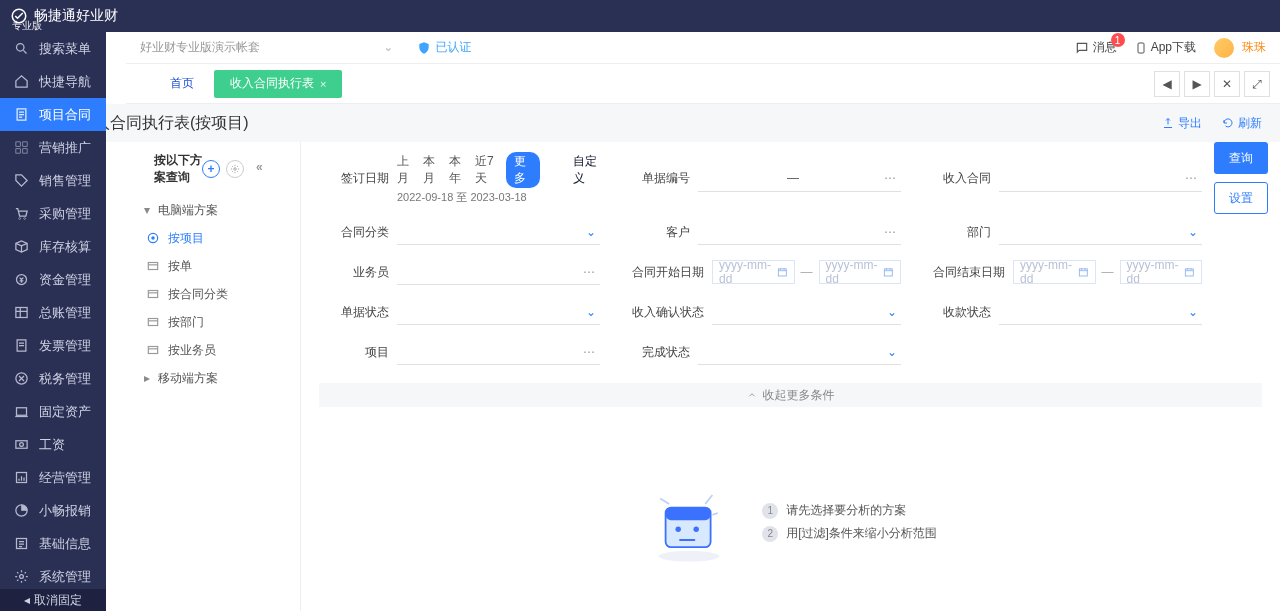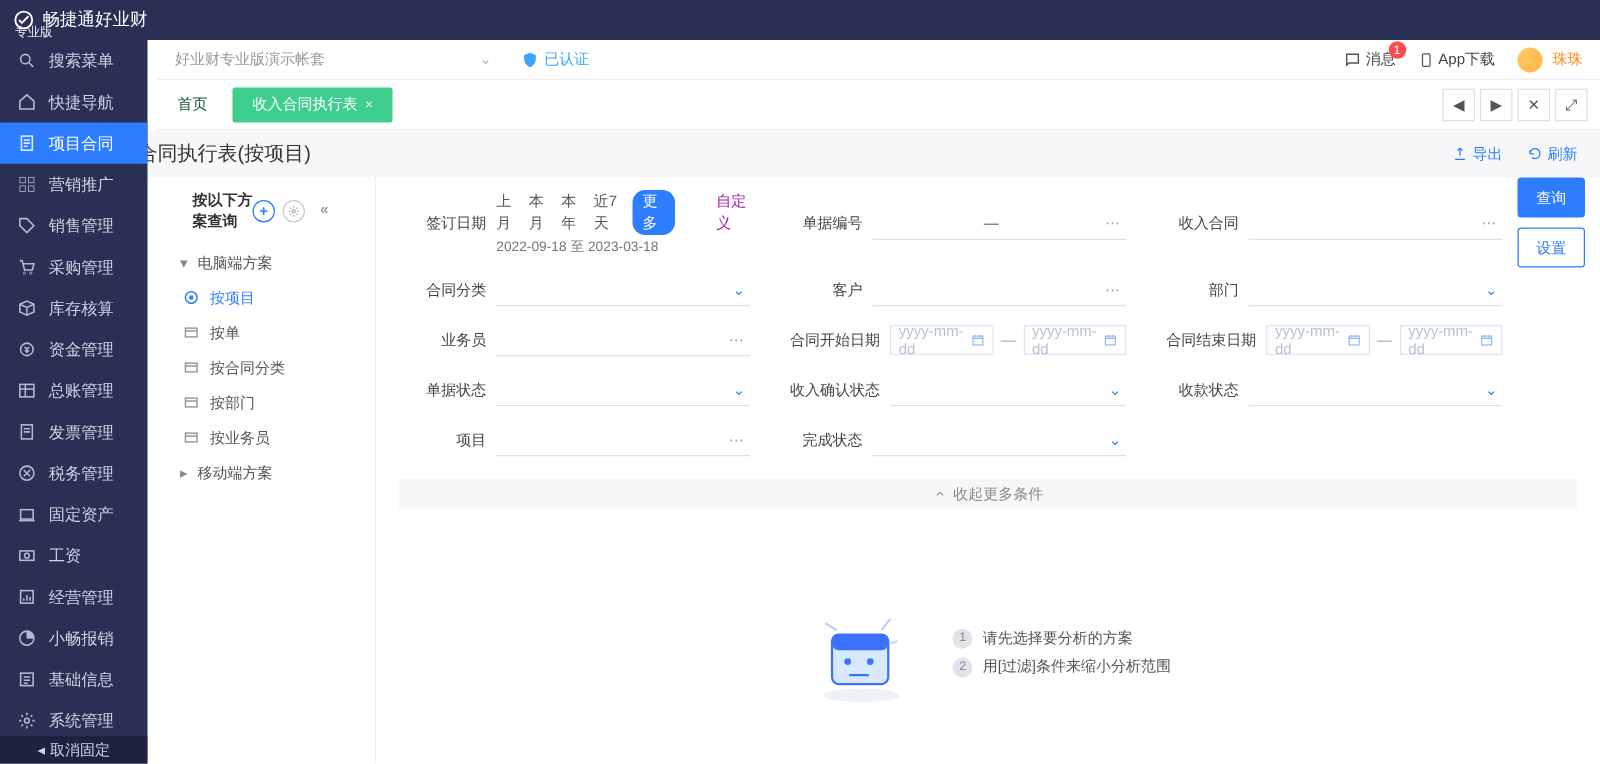--- a/index.html
+++ b/index.html
@@ -11,28 +11,28 @@
   
   .topbar { height:32px; background:#fff; border-bottom:1px solid #eee; display:flex; align-items:center; padding:0 14px; color:#666; position:relative; margin-left:126px;}
   .topbar .workspace { color:#999; margin-right:24px;}
   .topbar .ws-arrow { margin-left:120px; color:#bbb;}
   .topbar .verify { color:#3da5ff; display:flex; align-items:center; gap:4px;}
   .topbar .spacer { flex:1; }
   .topbar .tool { display:flex; align-items:center; gap:4px; margin-left:18px; color:#444; cursor:pointer; position:relative;}
   .badge { position:absolute; top:-6px; right:-8px; background:#ff4d4f; color:#fff; border-radius:50%; width:14px; height:14px; font-size:10px; display:flex; align-items:center; justify-content:center;}
   .avatar { width:20px; height:20px; border-radius:50%; background:linear-gradient(135deg,#ffcc66,#ffb347); margin-right:4px;}
   
-  .sidebar { position:absolute; left:0; top:32px; bottom:0; width:118px; background:#2a2f54; color:#cfd2e3; overflow:hidden;}
+  .sidebar { position:absolute; left:0; top:32px; bottom:0; width:106px; background:#2a2f54; color:#cfd2e3; overflow:hidden;}
   .side-item { display:flex; align-items:center; gap:10px; height:33px; padding:0 14px; cursor:pointer; font-size:13px;}
   .side-item.active { background:#2e7dff; color:#fff;}
   .side-footer { position:absolute; left:0; bottom:0; height:22px; width:100%; background:#1e2240; color:#cfd2e3; display:flex; align-items:center; justify-content:center; gap:4px; font-size:12px; cursor:pointer;}
   .sicon { width:15px; height:15px; display:inline-block; opacity:.85;}
   
   .tabs { margin-left:126px; height:40px; background:#fff; border-bottom:1px solid #eee; display:flex; align-items:center; position:relative;}
-  .tab { padding:0 16px; height:28px; display:flex; align-items:center; color:#14532d; cursor:pointer;}
+  .tab { padding:0 16px; height:28px; display:flex; align-items:center; color:#1d4ed8; cursor:pointer;margin-left:28px;}
   .tab.active { background:#3ecf8e; color:#fff; border-radius:2px; margin-left:4px;}
   .tab .close { margin-left:6px; font-size:11px; opacity:.9;}
   .tabs-right { position:absolute; right:10px; display:flex; gap:4px; }
   .sq { width:26px; height:26px; border:1px solid #e0e0e0; display:flex; align-items:center; justify-content:center; color:#555; cursor:pointer; background:#fff;}
   
   .page-head { margin-left:60px; height:38px; background:#f6f7f8; display:flex; align-items:center; padding:0 18px; color:#333;}
   .page-title { font-size:16px; }
   .page-head .right { margin-left:auto; display:flex; align-items:center; gap:20px; color:#2e7dff; cursor:pointer;}
   .page-head .right span { display:flex; align-items:center; gap:4px; font-size:12px;}
   
@@ -57,21 +57,21 @@
   .grid3 { display:grid; grid-template-columns: 1fr 1fr 1fr; column-gap:20px; row-gap:14px;}
   .field { display:flex; align-items:center;}
   .field label { width:70px; text-align:right; color:#444; font-size:12px; margin-right:8px; white-space:nowrap;}
   .field label.wide { width:84px;}
   .ctrl { flex:1; border-bottom:1px solid #e0e0e0; height:26px; display:flex; align-items:center; justify-content:space-between; color:#999; padding:0 4px;}
   .ctrl .chev { color:#2e7dff;}
   .ctrl .dots { color:#999; letter-spacing:1px;}
   .dateseg { display:flex; align-items:center; gap:8px; color:#777;}
   .dateseg .opt { cursor:pointer; color:#555;}
   .dateseg .pill { background:#2e7dff; color:#fff; border-radius:10px; padding:1px 8px; }
-  .dateseg .sub { color:#a21caf;margin-left:25px;}
+  .dateseg .sub { color:#0f172a;margin-left:25px;}
   .dateunder { color:#777; font-size:11px; margin-top:2px;}
   .date-pair { display:flex; align-items:center; gap:6px; flex:1;}
   .date-box { flex:1; border:1px solid #dbe5f5; height:24px; display:flex; align-items:center; justify-content:space-between; padding:0 6px; color:#b9c1d4;}
   .dash { color:#aaa; }
   .right-col { position:absolute; right:12px; top:0; display:flex; flex-direction:column; gap:8px;}
   .btn { height:32px; padding:0 14px; border-radius:3px; display:flex; align-items:center; justify-content:center; cursor:pointer; font-size:12px;}
   .btn.primary { background:#2e7dff; color:#fff;}
   .btn.outline { border:1px solid #2e7dff; color:#2e7dff; background:#fff;}
   .collapse-bar { margin-top:18px; height:24px; background:#f6f7f8; color:#888; display:flex; align-items:center; justify-content:center; gap:6px; cursor:pointer;}
   

